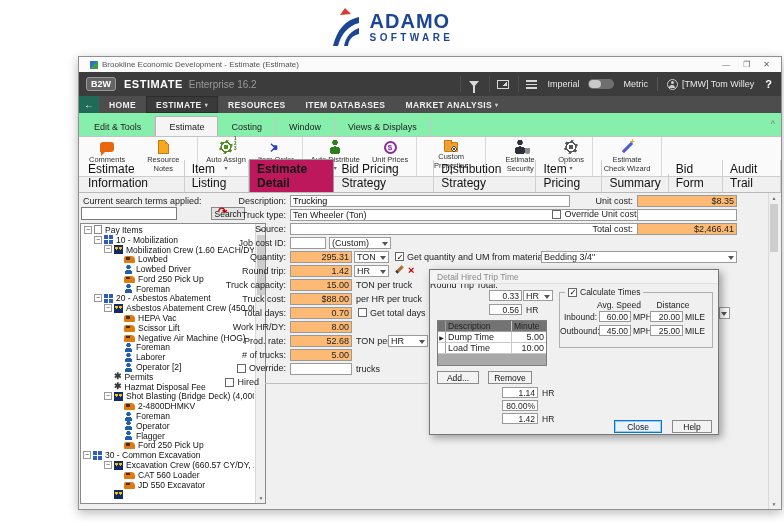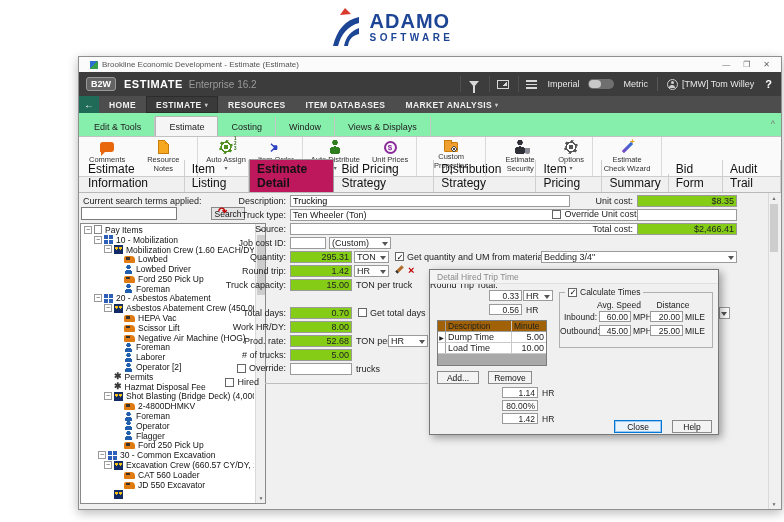--- a/index.html
+++ b/index.html
@@ -149,21 +149,21 @@
   .sthumb { position:absolute; left:1px; width:8px; background:#cdcdcd; }
 
   .vscroll { position:absolute; left:689px; top:0; width:11px; height:100%; background:#f0f0f0; border-left:1px solid #d9d9d9; }
 
   
   .frow { position:absolute; left:0; width:688px; height:18px; font-size:9px; color:#222; }
   .flabel { position:absolute; left:60px; width:147px; top:1px; text-align:right; }
   .flabel-flex { position:absolute; left:60px; width:147px; top:0; display:flex; justify-content:flex-end; align-items:center; gap:3px; }
   .tinput { position:absolute; height:12px; border:1px solid #9a9a9a; background:#fff; font-size:9px;
     padding:0 2px; font-family:inherit; top:0; }
-  .numbox { position:absolute; height:12px; border:1px solid #9a9a9a; background:#84cc16; font-size:9px;
+  .numbox { position:absolute; height:12px; border:1px solid #9a9a9a; background:#fdba74; font-size:9px;
     display:flex; align-items:center; justify-content:flex-end; padding-right:2px; top:0; }
   .numbox.white { background:#fff; }
   .combo { position:absolute; height:12px; border:1px solid #9a9a9a; background:#fff; font-size:9px;
     display:flex; align-items:center; padding:0 10px 0 2px; top:0; white-space:nowrap; overflow:hidden; }
   .combo::after { content:""; position:absolute; right:2px; top:4px; border-left:3px solid transparent;
     border-right:3px solid transparent; border-top:4px solid #555; }
   .cb { width:9px; height:9px; border:1px solid #666; background:#fff; position:relative; flex:0 0 auto; display:inline-block; }
   .cb.abs { position:absolute; top:1px; }
   .cb.checked::after { content:"✓"; position:absolute; left:0.5px; top:-1.5px; font-size:8.5px; color:#111; }
   .suffix { position:absolute; top:1px; white-space:nowrap; }
@@ -175,21 +175,21 @@
     border-right:3px solid transparent; border-top:4px solid #555; }
 
   
   .dialog { position:absolute; left:350px; top:76px; width:290px; height:166px; background:#f0f0f0;
     border:1px solid #777; box-shadow:3px 3px 8px rgba(0,0,0,.35); z-index:10; font-size:9px; color:#222; }
   .dlg-title { position:absolute; left:0; top:0; right:0; height:14px; background:#f4f4f4;
     border-bottom:1px solid #e0e0e0; display:flex; align-items:center; padding-left:7px;
     color:#8a8a8a; font-size:8.5px; }
   .dgrid { position:absolute; left:7px; top:50px; width:110px; height:46px; background:#a9a9a9;
     border:1px solid #7c7c7c; }
-  .dg-header { display:flex; height:11px; background:#a16207; border-bottom:1px solid #a0a0a0; }
+  .dg-header { display:flex; height:11px; background:#737373; border-bottom:1px solid #a0a0a0; }
   .dg-row { display:flex; height:11px; background:#fff; border-bottom:1px solid #c9c9c9; }
   .dg-sel { width:8px; border-right:1px solid #a0a0a0; font-size:6px; display:flex; align-items:center; justify-content:center; color:#222; flex:0 0 auto; }
   .dg-c1 { width:66px; border-right:1px solid #c9c9c9; padding-left:2px; display:flex; align-items:center; flex:0 0 auto; }
   .dg-c2 { flex:1; display:flex; align-items:center; justify-content:flex-end; padding-right:2px; }
   .dg-header .dg-c1, .dg-header .dg-c2 { font-size:8.5px; color:#222; }
   .dg-header .dg-c2 { justify-content:flex-start; padding-left:2px; }
   .dbtn { position:absolute; height:13px; background:#f3f3f3; border:1px solid #8a8a8a;
     display:flex; align-items:center; justify-content:center; font-size:8.5px; color:#111; }
   .dbtn.primary { border:1px solid #0078d7; box-shadow:inset 0 0 0 1px #9ec8ee; background:#ebf3fb; }
   .group { position:absolute; left:129px; top:22px; width:154px; height:56px; border:1px solid #b0b0b0; }
@@ -496,21 +496,21 @@
           <div class="trow" style="padding-left: 32px;">
             <span class="tspace"></span>
             <span class="ticon ti-labor"></span>
             <span>Flagger</span>
           </div>
           <div class="trow" style="padding-left: 32px;">
             <span class="tspace"></span>
             <span class="ticon ti-equip"></span>
             <span>Ford 250 Pick Up</span>
           </div>
-          <div class="trow" style="padding-left: 16px;">
+          <div class="trow" style="padding-left: 1px;">
             <span class="texp">−</span>
             <span class="ticon ti-biditem"></span>
             <span>30 - Common Excavation</span>
           </div>
           <div class="trow" style="padding-left: 22px;">
             <span class="texp">−</span>
             <span class="ticon ti-crew"></span>
             <span>Excavation Crew (660.57 CY/DY, 12.87 DY</span>
           </div>
           <div class="trow" style="padding-left: 32px;">
@@ -594,20 +594,25 @@
       <span class="pencil" style="left:316px"></span>
       <span class="redx" style="left:329px">×</span>
     </div>
 
     <div class="frow" style="top:86px">
       <span class="flabel">Truck capacity:</span>
       <span class="numbox" style="left:211px;width:62px">15.00</span>
       <span class="suffix" style="left:277px">TON per truck</span>
     </div>
 
+    <div class="frow" style="top:100px">
+      <span class="flabel">Truck cost:</span>
+      <span class="numbox" style="left:211px;width:62px">$88.00</span>
+      <span class="suffix" style="left:277px">per HR per truck</span>
+    </div>
 
     <div class="frow" style="top:114px">
       <span class="flabel">Total days:</span>
       <span class="numbox" style="left:211px;width:62px">0.70</span>
       <span class="cb abs" style="left:279px"></span>
       <span class="suffix" style="left:291px;width:58px;overflow:hidden;display:inline-block">Get total days and H</span>
     </div>
 
     <div class="frow" style="top:128px">
       <span class="flabel">Work HR/DY:</span>

